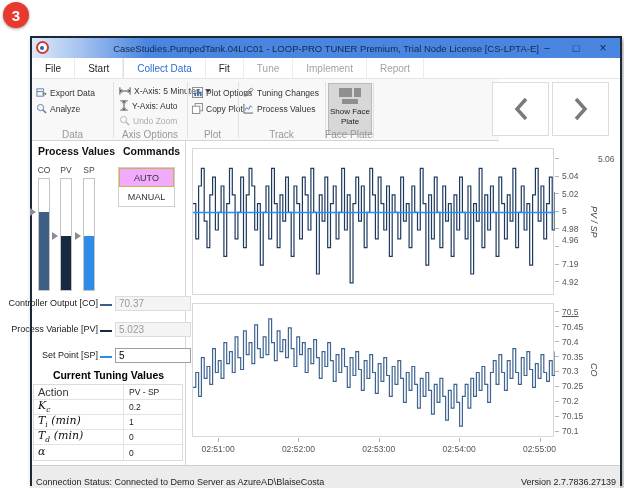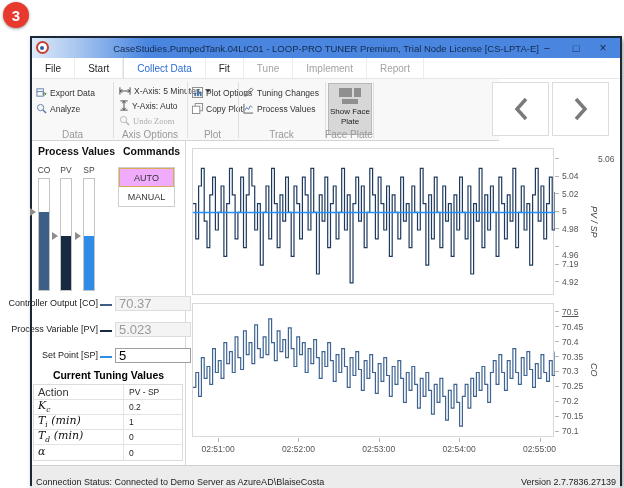--- a/index.html
+++ b/index.html
@@ -66,21 +66,21 @@
   .bar-track { position:absolute; top:13px; width:12px; height:113px; border:1px solid #c4c4c4; background:#fff; }
   .bar-fill { position:absolute; bottom:0; left:0; width:100%; }
   .bar-marker { position:absolute; left:-8px; width:0; height:0; border-left:6px solid #8d8d8d;
                 border-top:4px solid transparent; border-bottom:4px solid transparent; }
   #cmd-box { position:absolute; left:86px; top:26px; width:57px; border:1px solid #cfcfcf; }
   .cmd-btn { height:19px; display:flex; align-items:center; justify-content:center; font-size:9px; color:#333; background:#fff; }
   .cmd-btn.auto { background:#f0abfc; border:1px solid #d9ab56; }
   .fieldrow { position:absolute; left:0; width:153px; height:16px; }
   .fieldrow .flabel { position:absolute; right:87px; top:2px; font-size:9px; color:#222; white-space:nowrap; }
   .fieldrow .fdash { position:absolute; left:68px; top:8px; width:12px; height:2px; }
-  .fieldrow input { position:absolute; left:83px; top:0; width:76px; height:15px; font-size:13px;
+  .fieldrow input { position:absolute; left:83px; top:0; width:76px; height:15px; font-size:10px;
                     font-family:"Liberation Sans",sans-serif; padding:0 3px; }
   input.ro { background:#f4f4f4; color:#9a9a9a; border:1px solid #dcdcdc; }
   input.rw { background:#fff; color:#000; border:1px solid #9f9f9f; }
   #tuning-title { position:absolute; left:0; top:228px; width:153px; text-align:center; font-weight:bold; font-size:10.5px; }
   #tuning-table { position:absolute; left:1px; top:243px; width:150px; border:1px solid #dcdcdc; }
   .trow { display:flex; height:15px; border-bottom:1px solid #e3e3e3; align-items:center; }
   .trow:last-child { border-bottom:none; }
   .tcell-l { width:90px; padding-left:4px; border-right:1px solid #e3e3e3; height:100%; display:flex; align-items:center; }
   .tcell-r { flex:1; padding-left:5px; font-size:8.5px; color:#222; }
   .sym { font-family:"DejaVu Serif", serif; font-style:italic; font-size:11px; color:#111; }
@@ -164,21 +164,21 @@
         </div>
         <div class="ritem" style="left:87px; top:20px;">
           <svg width="10" height="11" viewBox="0 0 10 12">
               <line x1="1" y1="1" x2="9" y2="1" stroke="#444"></line>
               <line x1="1" y1="11" x2="9" y2="11" stroke="#444"></line>
               <line x1="5" y1="1" x2="5" y2="11" stroke="#444"></line>
               <path d="M3 3.5 L5 1.5 L7 3.5 M3 8.5 L5 10.5 L7 8.5" fill="none" stroke="#444"></path>
             </svg>
           <span>Y-Axis: Auto</span>
         </div>
-        <div class="ritem disabled" style="left:87px; top:35px;font-family:Liberation Serif, serif;">
+        <div class="ritem disabled" style="left:87px; top:35px;">
           <svg width="11" height="11" viewBox="0 0 12 12">
               <circle cx="5" cy="5" r="3.4" fill="none" stroke="#b5b5b5"></circle>
               <line x1="7.6" y1="7.6" x2="11" y2="11" stroke="#b5b5b5" stroke-width="1.6"></line>
             </svg>
           <span>Undo Zoom</span>
         </div>
         <div class="rgroup-label" style="left:81px; width:74px;">Axis Options</div>
         <div class="rsep" style="left:155px;"></div>
 
         <div class="ritem" style="left:160px; top:7px;">
@@ -337,21 +337,21 @@
             <div class="ytick-label" style="left: 377px; top: 12.5629px; padding-left: 36px;">5.06</div>
             <div class="ytick-mark" style="left: 370px; top: 34.6677px;"></div>
             <div class="ytick-label" style="left: 377px; top: 30.1677px;">5.04</div>
             <div class="ytick-mark" style="left: 370px; top: 52.2725px;"></div>
             <div class="ytick-label" style="left: 377px; top: 47.7725px;">5.02</div>
             <div class="ytick-mark" style="left: 370px; top: 69.8772px;"></div>
             <div class="ytick-label" style="left: 377px; top: 65.3772px;">5</div>
             <div class="ytick-mark" style="left: 370px; top: 87.482px;"></div>
             <div class="ytick-label" style="left: 377px; top: 82.982px;">4.98</div>
             <div class="ytick-mark" style="left: 370px; top: 105.087px;"></div>
-            <div class="ytick-label" style="left: 377px; top: 109px;">4.96</div>
+            <div class="ytick-label" style="left: 377px; top: 94px;">4.96</div>
             <div class="ytick-mark" style="left: 370px; top: 122.692px;"></div>
             <div class="ytick-label" style="left: 377px; top: 118.192px;">7.19</div>
             <div class="ytick-mark" style="left: 370px; top: 140.296px;"></div>
             <div class="ytick-label" style="left: 377px; top: 135.796px;">4.92</div>
             <div class="ytick-mark" style="left: 370px; top: 170.433px;"></div>
             <div class="ytick-label" style="left: 377px; top: 165.933px; text-decoration: underline;">70.5</div>
             <div class="ytick-mark" style="left: 370px; top: 185.322px;"></div>
             <div class="ytick-label" style="left: 377px; top: 180.822px;">70.45</div>
             <div class="ytick-mark" style="left: 370px; top: 200.211px;"></div>
             <div class="ytick-label" style="left: 377px; top: 195.711px;">70.4</div>

